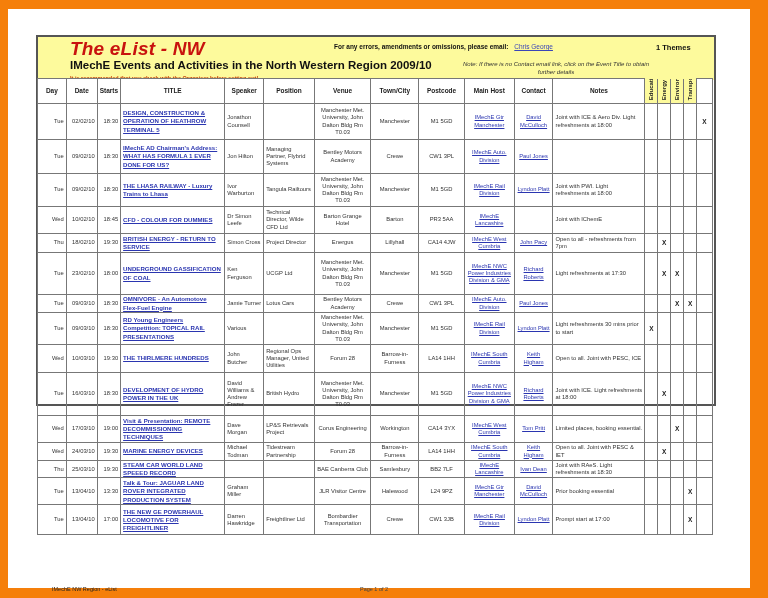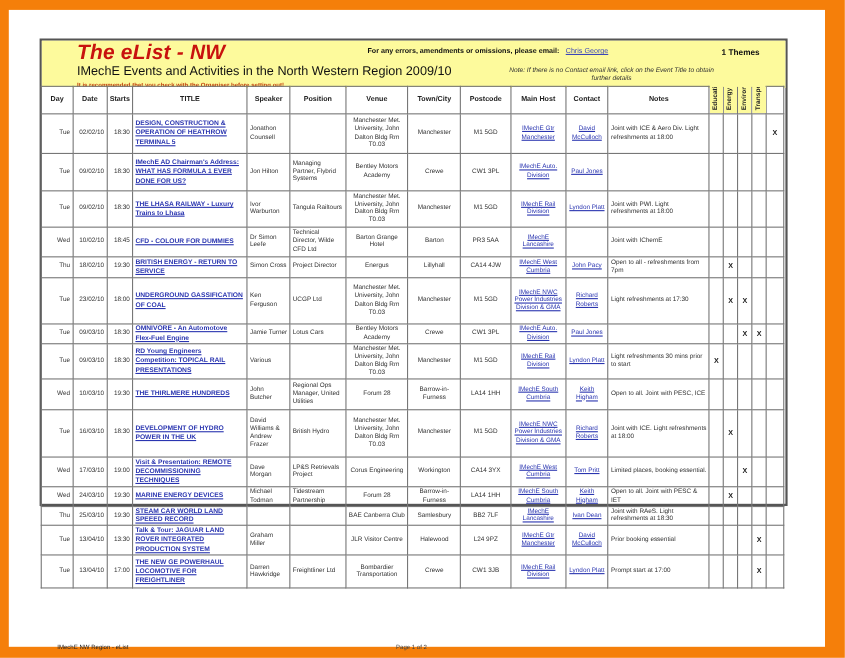--- a/index.html
+++ b/index.html
@@ -6,33 +6,33 @@
   body {
     width:768px; height:598px; overflow:hidden; position:relative;
     background:#f57f0a;
     font-family:"Liberation Sans", sans-serif;
   }
   .page {
     position:absolute; left:8px; top:9px; width:742px; height:579px;
     background:#ffffff;
   }
   .sheet {
-    position:absolute; left:28px; top:26px; width:680px; height:425px;
+    position:absolute; left:28px; top:26px; width:680px; height:371px;
     border:2px solid #555; box-sizing:border-box; background:#fff;
   }
   .banner {
     position:absolute; left:0; top:0; width:676px; height:43px;
     background:#fdfa9c;
   }
   .banner-title {
     position:absolute; left:32px; top:1px; font-size:19px; font-weight:bold; font-style:italic;
     color:#c8120e; letter-spacing:0.2px;
   }
   .banner-sub {
-    position:absolute; left:32px; top:22px; font-size:11.5px; font-weight:normal; color:#111;
+    position:absolute; left:32px; top:22px; font-size:11.5px; font-weight:bold; color:#111;
   }
   .banner-warn {
     position:absolute; left:32px; top:38px; font-size:5.5px; color:#c2410c; font-weight:bold;
   }
   .banner-email {
     position:absolute; left:296px; top:6px; font-size:6.5px; color:#111; font-weight:bold;
   }
   .banner-email a { color:#3b46b8; text-decoration:underline; font-weight:normal; margin-left:4px; }
   .banner-note {
     position:absolute; left:418px; top:23px; width:200px; font-size:6px; font-style:italic;

